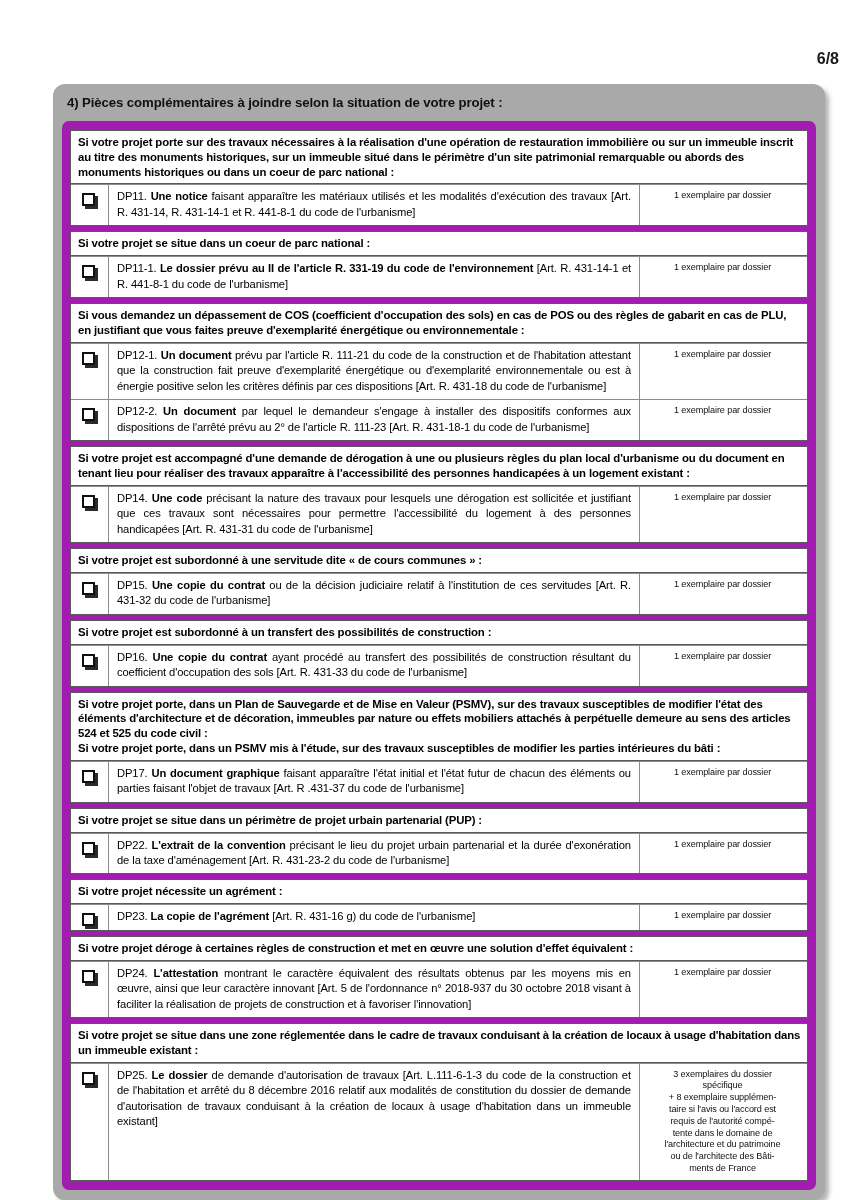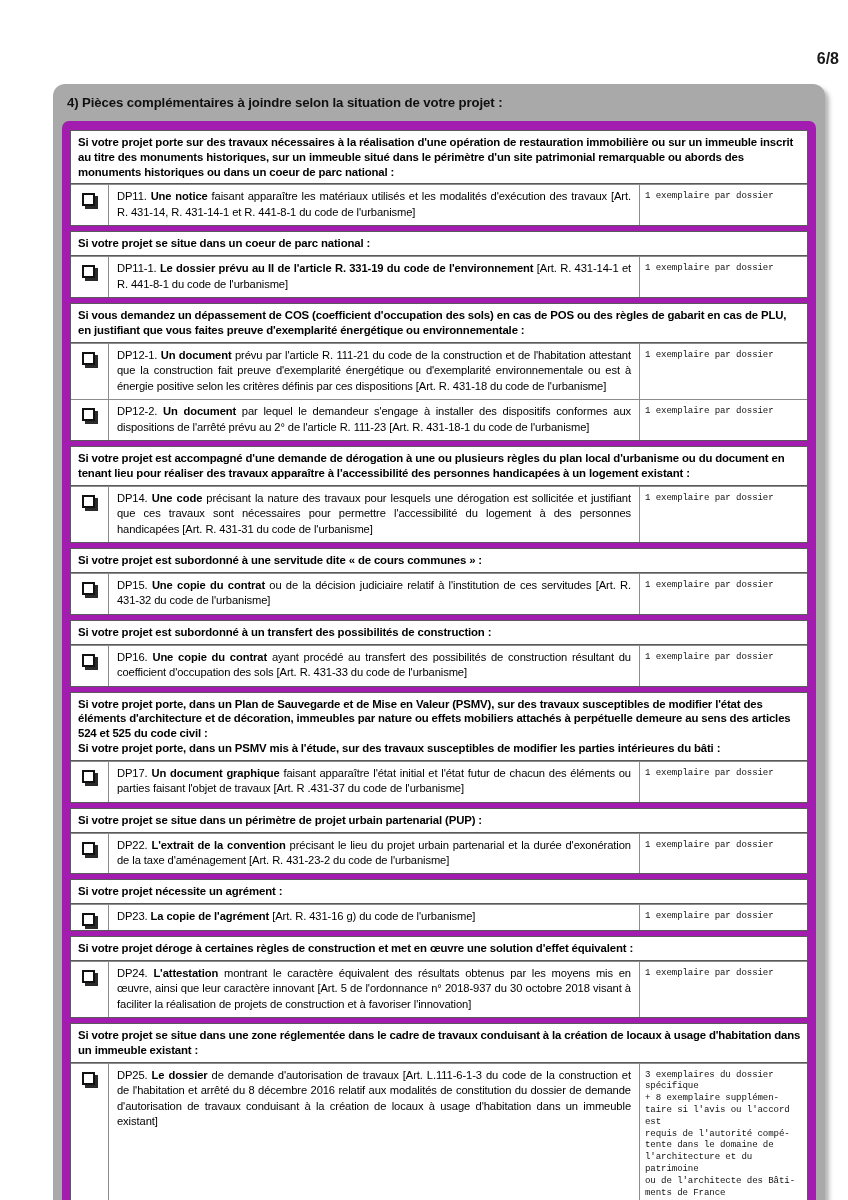--- a/index.html
+++ b/index.html
@@ -122,24 +122,23 @@
     text-align: justify;
     letter-spacing: -0.1px;
   }
 
   .qty-cell {
     flex: 0 0 155px;
     border-left: 1px solid #8c8c8c;
     padding: 5px 7px 5px 5px;
     font-size: 9.1px;
     line-height: 1.30;
-    text-align: left;
+    text-align: center;
     color: #111111;
     letter-spacing: -0.1px;
-    font-family: Liberation Mono, monospace;
   }
   .qty-cell p { margin: 0; }
 
   .desc-cell b { font-weight: bold; }
 </style>
 </head>
 <body>
 
 <div class="page">
 

